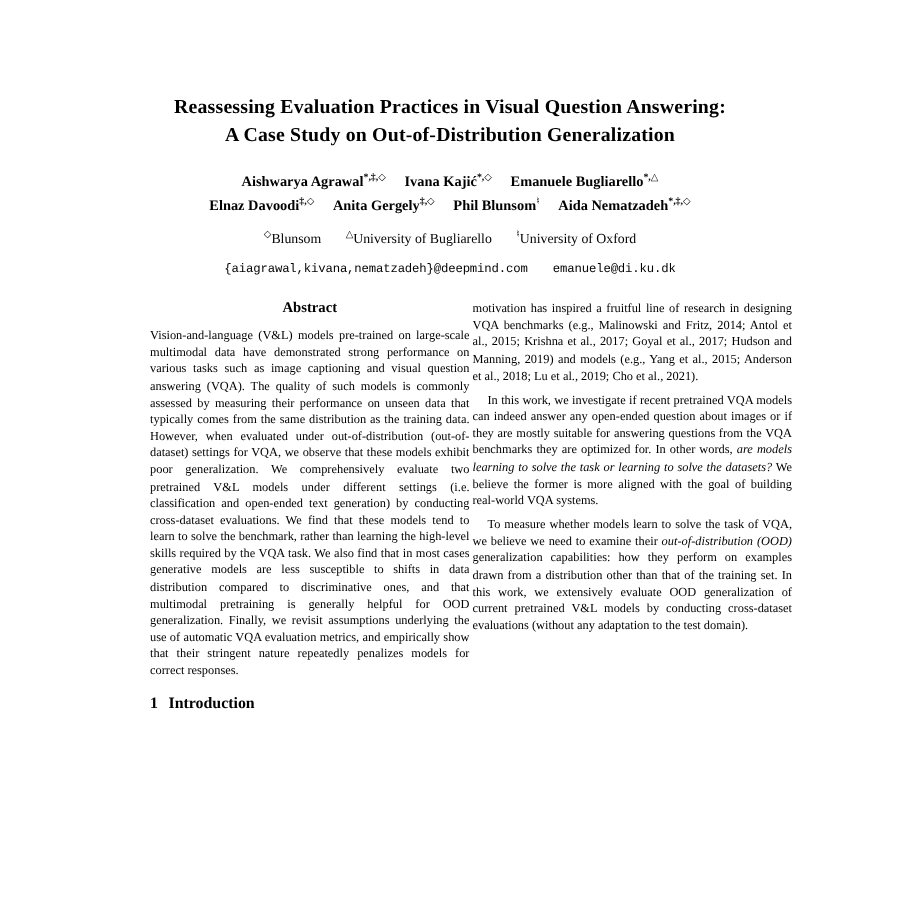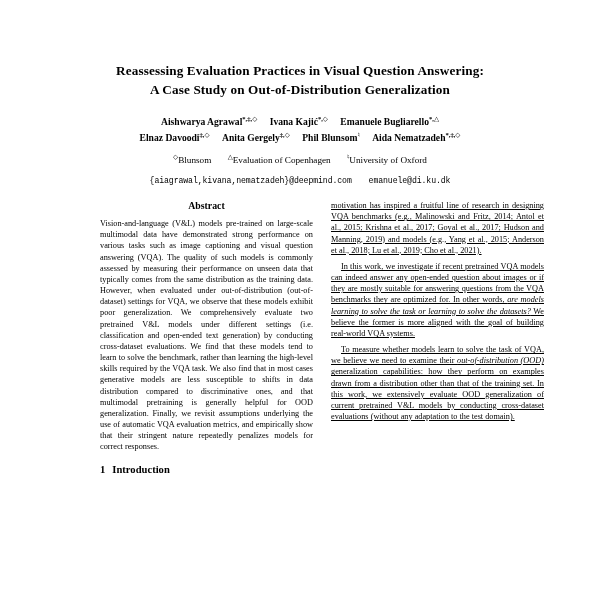--- a/index.html
+++ b/index.html
@@ -72,21 +72,21 @@
     height: 400px;
     display: flex;
     padding: 0 88px 0 88px;
     box-sizing: border-box;
   }
   .col {
     width: 213px;
     flex: 0 0 213px;
     overflow: hidden;
   }
-  .col-right { margin-left: 18px; text-decoration: underline; }
+  .col-right { margin-left: 2px; }
 
   .sec-heading {
     font-size: 9.8px;
     font-weight: bold;
     text-align: center;
     margin: 0 0 7px 0;
   }
   .num-heading {
     font-size: 10.6px;
     font-weight: bold;
@@ -146,21 +146,21 @@
       <div class="author-line">
         <span class="author"><span>Elnaz Davoodi</span><span class="sup">‡,◇</span></span>
         <span class="author"><span>Anita Gergely</span><span class="sup">‡,◇</span></span>
         <span class="author"><span>Phil Blunsom</span><span class="sup">♮</span></span>
         <span class="author"><span>Aida Nematzadeh</span><span class="sup">*,‡,◇</span></span>
       </div>
     </div>
 
     <div class="affiliations">
       <span class="affil"><span class="sup">◇</span><span>Blunsom</span></span>
-      <span class="affil"><span class="sup">△</span><span>Evaluation of Copenhagen</span></span>
+      <span class="affil"><span class="sup">△</span><span>University of Bugliarello</span></span>
       <span class="affil"><span class="sup">♮</span><span>University of Oxford</span></span>
     </div>
 
     <div class="emails">
       <span class="email-item">{aiagrawal,kivana,nematzadeh}@deepmind.com</span>
       <span class="email-item">emanuele@di.ku.dk</span>
     </div>
   </div>
 
   <div class="columns">

